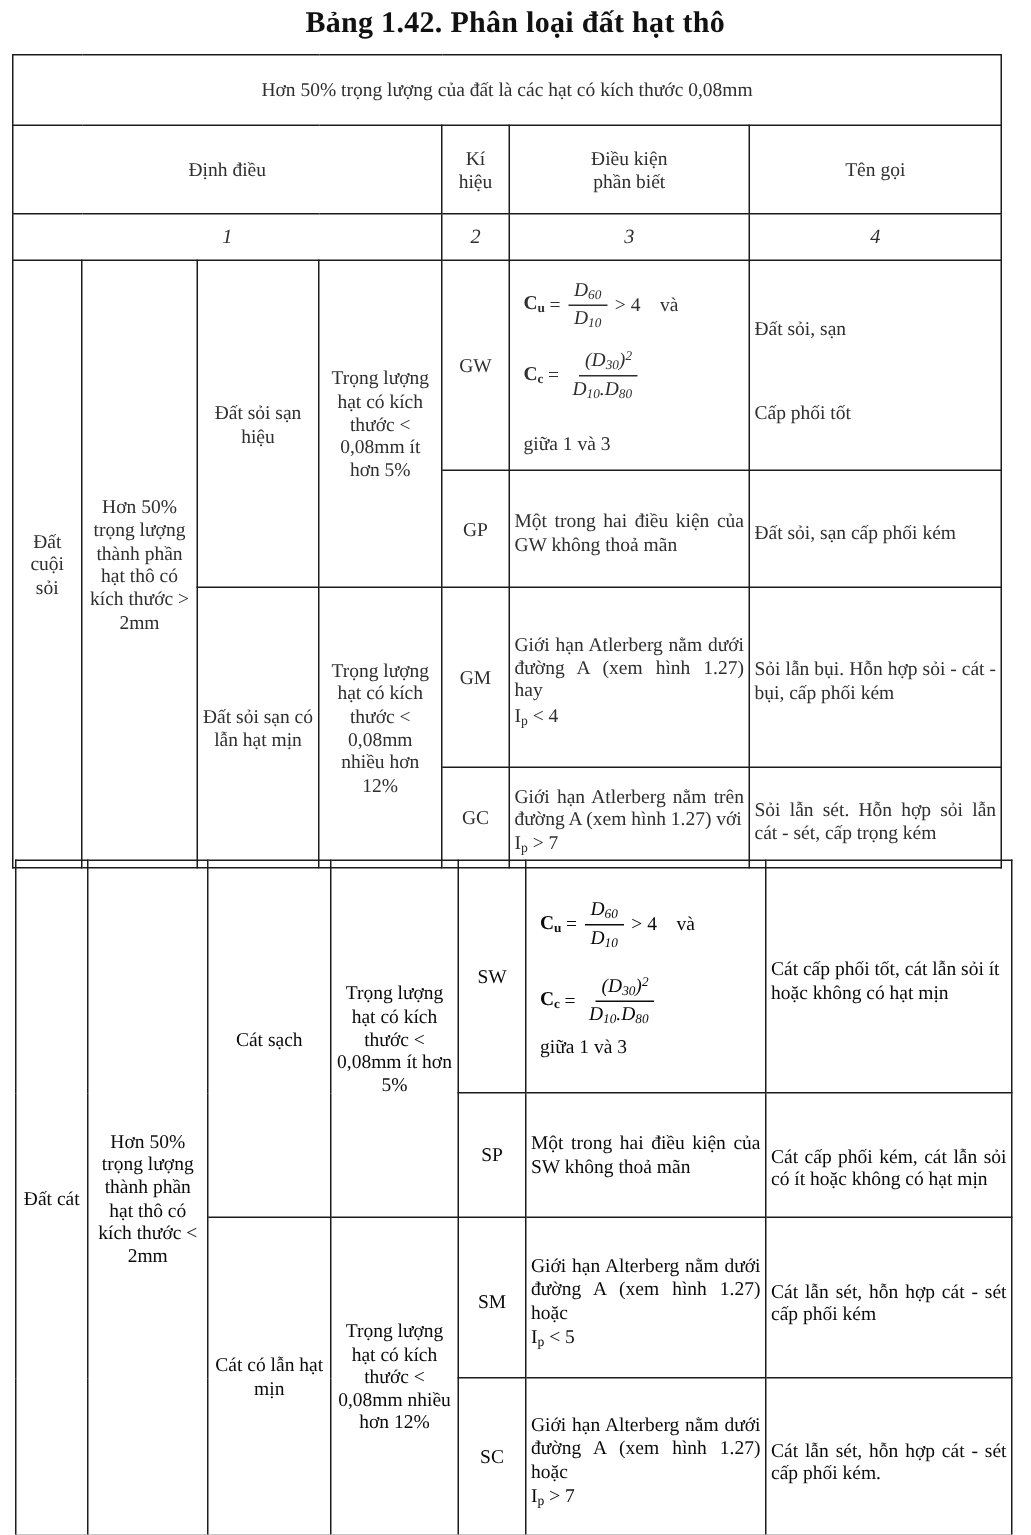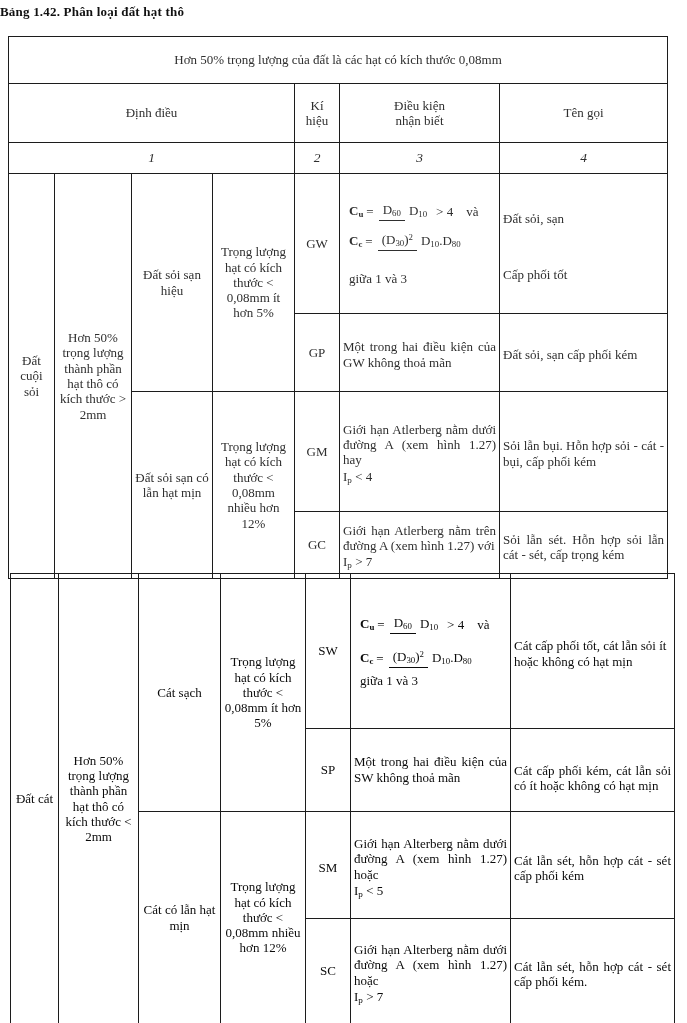--- a/index.html
+++ b/index.html
@@ -21,22 +21,22 @@
     width: 687px;
     height: 1023px;
   }
 
   
   .title {
     position: absolute;
     top: 4px;
     left: 0;
     width: 687px;
-    text-align: left;
-    font-size: 13px;
+    text-align: center;
+    font-size: 20px;
     font-weight: bold;
     letter-spacing: .2px;
   }
 
   
   .tbl {
     position: absolute;
     left: 8px;
     top: 36px;
     width: 659px;
@@ -94,24 +94,25 @@
   .feq {
     display: flex;
     align-items: center;
     gap: 3px;
     margin: 2px 0 0 2px;
   }
   .fvar { font-weight: bold; }
   .fvar sub { font-size: .68em; font-weight: bold; }
   .frac {
     display: inline-flex;
-    flex-direction: row;
-    align-items: flex-start;
+    flex-direction: column;
+    align-items: flex-end;
     vertical-align: middle;
     margin: 0 2px;
+    font-style: italic;
   }
   .frac .num {
     padding: 0 4px 1px 4px;
     border-bottom: 1.1px solid currentColor;
     white-space: nowrap;
   }
   .frac .den {
     padding: 1px 4px 0 4px;
     white-space: nowrap;
   }
@@ -147,21 +148,21 @@
       </tr>
 
       <tr>
         <td class="hdr" colspan="4">Định điều</td>
         <td class="hdr">
           <div>Kí</div>
           <div>hiệu</div>
         </td>
         <td class="hdr">
           <div>Điều kiện</div>
-          <div>nhận biết</div>
+          <div>phần biết</div>
         </td>
         <td class="hdr">Tên gọi</td>
       </tr>
 
       <tr class="numrow">
         <td colspan="4">1</td>
         <td>2</td>
         <td>3</td>
         <td>4</td>
       </tr>

